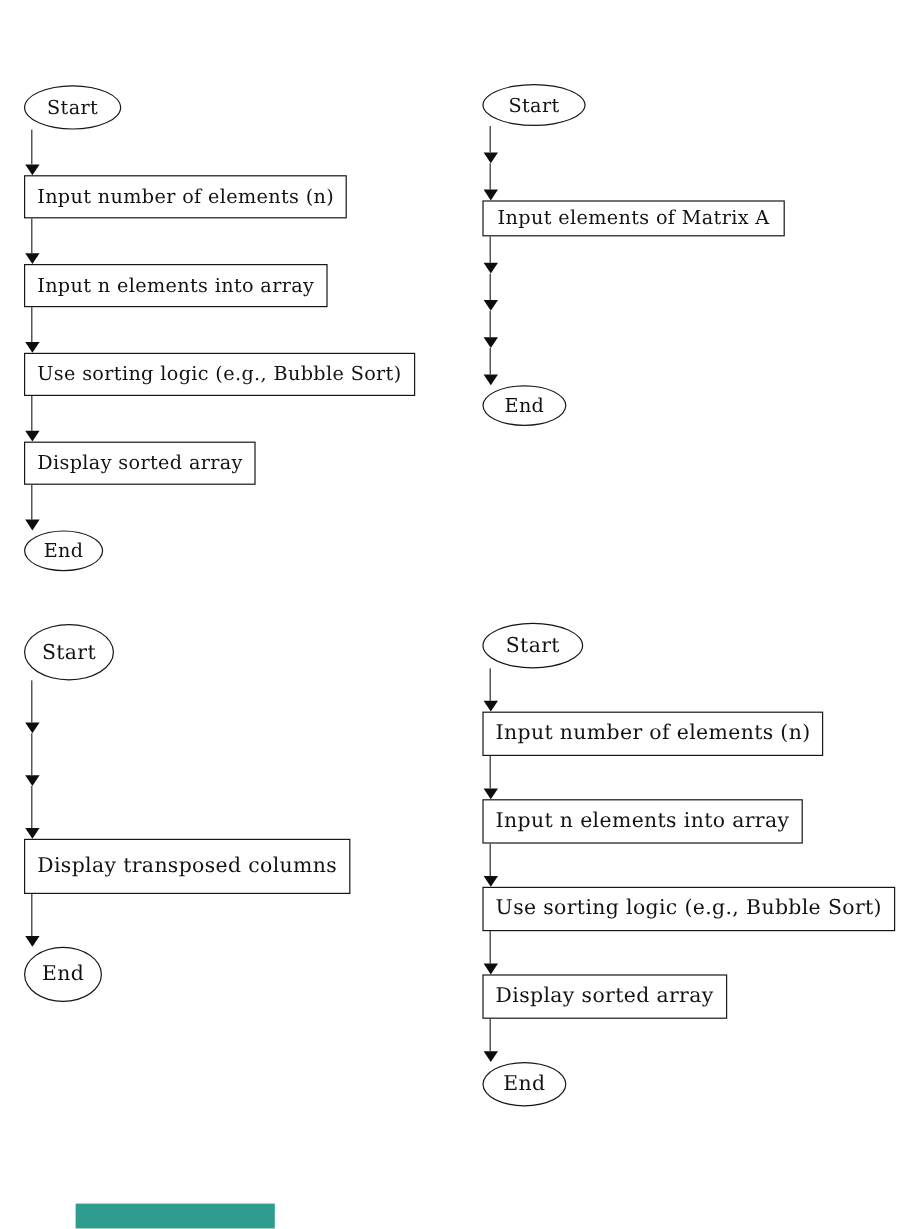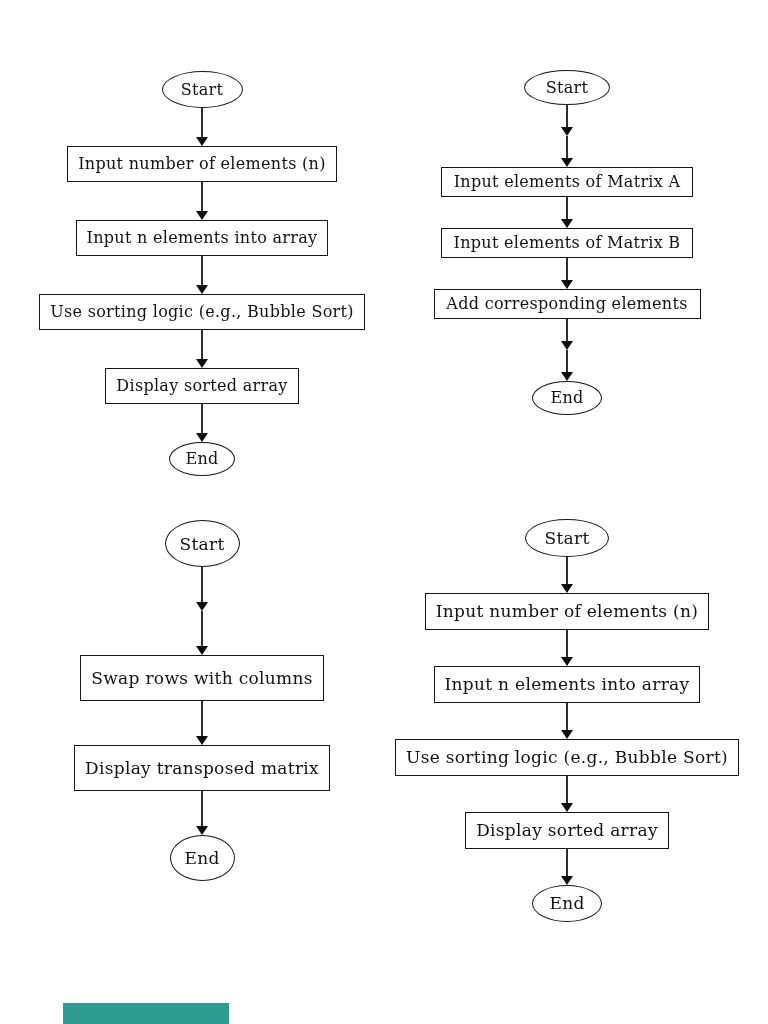--- a/index.html
+++ b/index.html
@@ -13,21 +13,21 @@
     height: 1024px;
     background: #ffffff;
     overflow: hidden;
     font-family: "DejaVu Serif", "Liberation Serif", serif;
     color: #121212;
   }
   .flowchart {
     position: absolute;
     display: flex;
     flex-direction: column;
-    align-items: center;
+    align-items: flex-start;
   }
   
   .c1 { left: 20px;  top: 71px;  width: 364px; --fs:16px; --lh:20px; --padv:7px;  --arrow-h:38px; }
   .c2 { left: 402px; top: 70px;  width: 330px; --fs:16px; --lh:20px; --padv:4px;  --arrow-h:31px; }
   .c3 { left: 20px;  top: 520px; width: 364px; --fs:17px; --lh:22px; --padv:11px; --arrow-h:44px; }
   .c4 { left: 402px; top: 519px; width: 330px; --fs:17px; --lh:21px; --padv:7px;  --arrow-h:36px; }
 
   .node {
     box-sizing: border-box;
     font-size: var(--fs);
@@ -111,35 +111,32 @@
     <div class="arrow"></div>
     <div class="node terminal end">End</div>
   </section>
 
   <section class="flowchart c2">
     <div class="node terminal start">Start</div>
     <div class="arrow"></div>
     <div class="arrow"></div>
     <div class="node process" style="min-width:252px">Input elements of Matrix A</div>
     <div class="arrow"></div>
-    <div class="node process" style="min-width:252px">Input elements of Matrix B</div>
     <div class="arrow"></div>
-    <div class="node process" style="min-width:267px">Add corresponding elements</div>
     <div class="arrow"></div>
     <div class="arrow"></div>
     <div class="node terminal end">End</div>
   </section>
 
   <section class="flowchart c3">
     <div class="node terminal start">Start</div>
     <div class="arrow"></div>
     <div class="arrow"></div>
-    <div class="node process" style="min-width:213px">Swap rows with columns</div>
     <div class="arrow"></div>
-    <div class="node process" style="min-width:227px">Display transposed matrix</div>
+    <div class="node process" style="min-width:227px">Display transposed columns</div>
     <div class="arrow"></div>
     <div class="node terminal end">End</div>
   </section>
 
   <section class="flowchart c4">
     <div class="node terminal start">Start</div>
     <div class="arrow"></div>
     <div class="node process" style="min-width:266px">Input number of elements (n)</div>
     <div class="arrow"></div>
     <div class="node process" style="min-width:248px">Input n elements into array</div>

